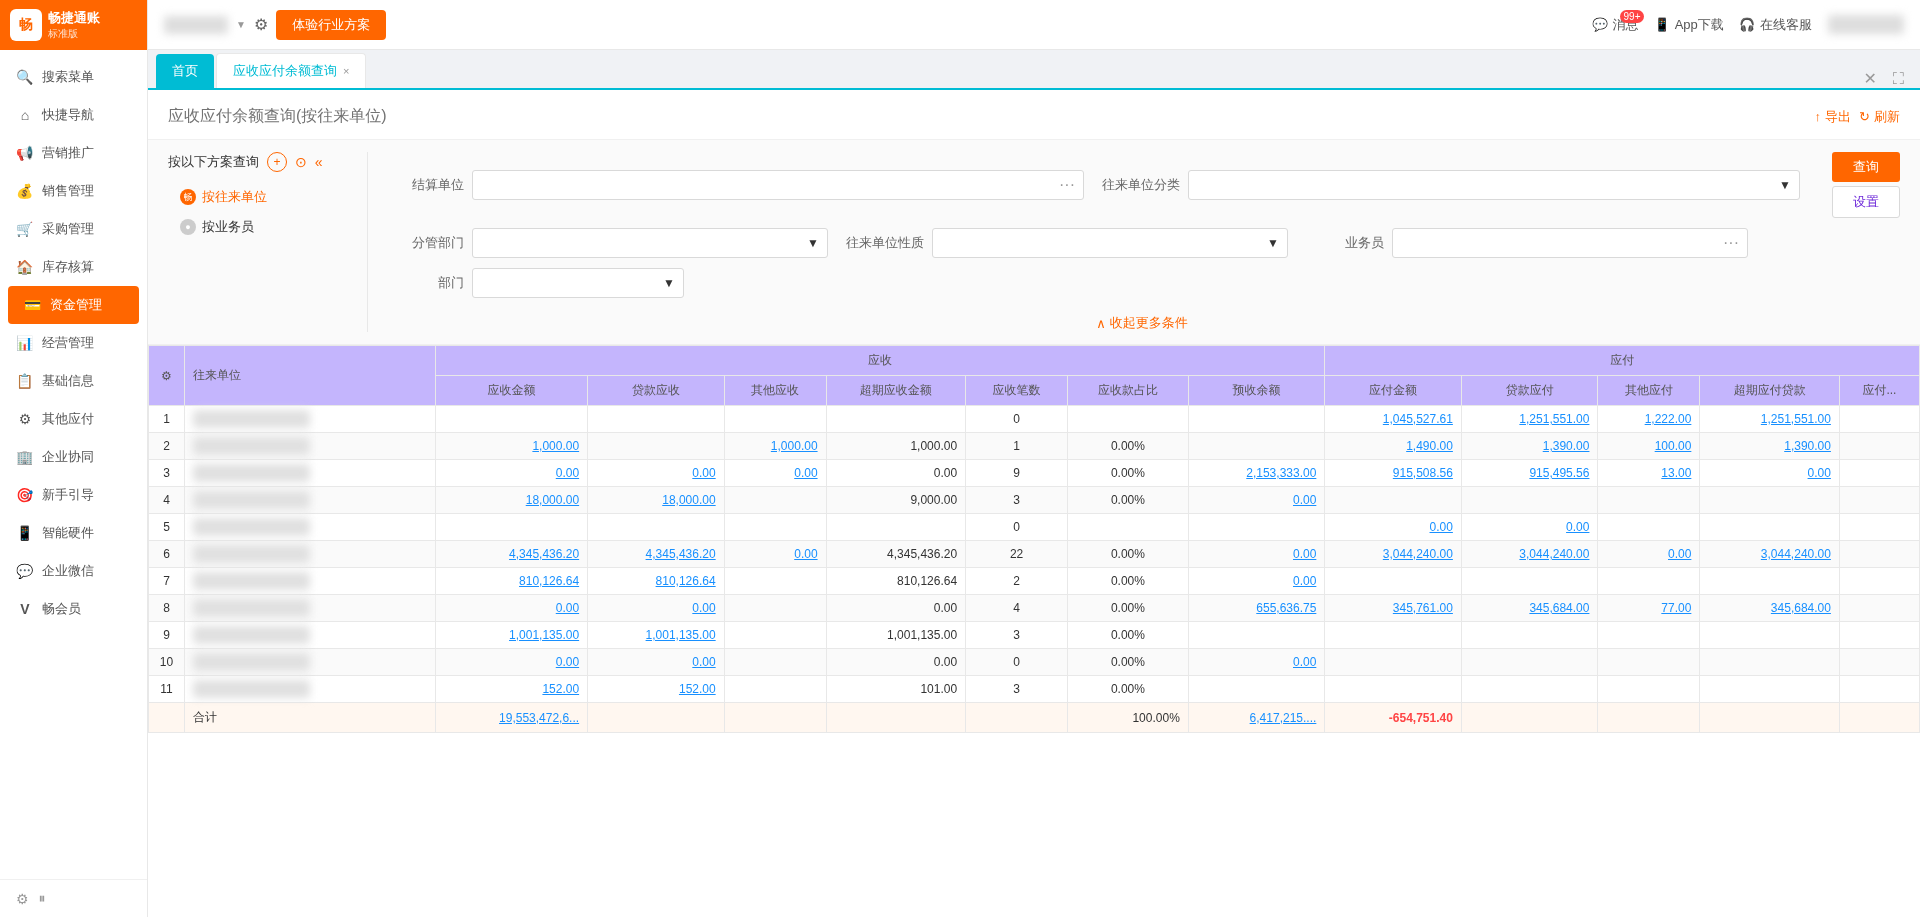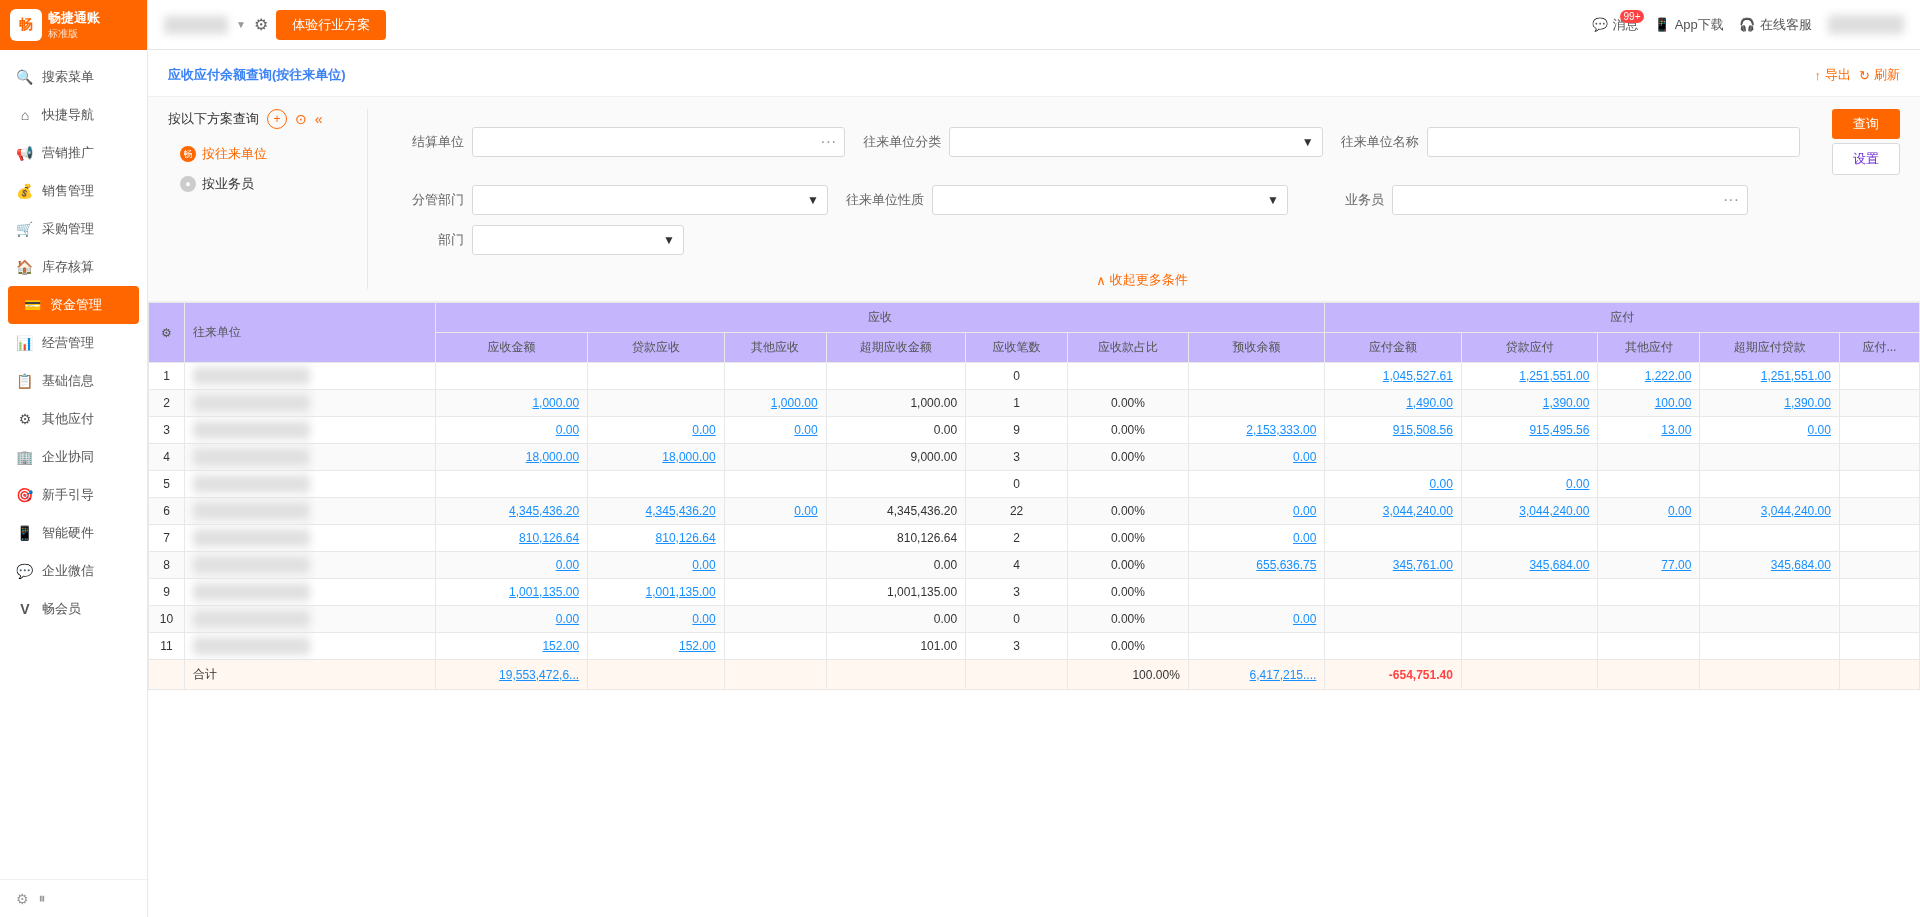--- a/index.html
+++ b/index.html
@@ -42,21 +42,21 @@
     .tab-item { padding: 8px 16px; cursor: pointer; background: #e8e8e8; border-radius: 4px 4px 0 0; margin-right: 2px; color: #666; font-size: 13px; display: flex; align-items: center; gap: 6px; }
     .tab-item.active { background: #fff; color: #00bcd4; border: 1px solid #e8e8e8; border-bottom: none; }
     .tab-close { color: #999; font-size: 11px; cursor: pointer; }
     .tab-home { background: #00bcd4; color: #fff; }
 
     
     .page-content { flex: 1; background: #fff; overflow-y: auto; display: flex; flex-direction: column; }
 
     
     .page-title-bar { display: flex; align-items: center; justify-content: space-between; padding: 16px 20px 12px; border-bottom: 1px solid #f0f0f0; }
-    .page-title { font-size: 13px; font-weight: bold; color: #3b82f6; }
+    .page-title { font-size: 16px; font-weight: normal; color: #737373; }
     .page-actions { display: flex; gap: 8px; }
     .action-btn { display: flex; align-items: center; gap: 4px; color: #ff6600; cursor: pointer; font-size: 13px; background: none; border: none; }
 
     
     .filter-area { padding: 12px 20px; border-bottom: 1px solid #f0f0f0; background: #fafafa; }
     .filter-label { font-size: 13px; color: #333; margin-bottom: 2px; display: flex; align-items: center; gap: 8px; }
     .filter-label-text { font-weight: 500; }
     .filter-add-icon { color: #ff6600; cursor: pointer; width: 20px; height: 20px; border: 1px solid #ff6600; border-radius: 50%; display: flex; align-items: center; justify-content: center; font-size: 12px; }
     .filter-row { display: flex; align-items: center; gap: 16px; }
     .filter-group { display: flex; align-items: center; flex: 1; gap: 8px; }
@@ -201,20 +201,32 @@
           <span>App下载</span>
         </div>
         <div class="header-badge">
           <span>🎧</span>
           <span>在线客服</span>
         </div>
         <span class="header-user blurred" style="background:#ddd;color:transparent;padding:2px 12px;border-radius:2px;">xxxxxxxx</span>
       </div>
     </div>
 
+    <div class="tab-bar">
+      <div class="tab-item tab-home">
+        <span>首页</span>
+      </div>
+      <div class="tab-item active">
+        <span>应收应付余额查询</span>
+        <span class="tab-close">×</span>
+      </div>
+      <div style="flex:1;"></div>
+      <span style="color:#999;cursor:pointer;font-size:16px;padding:0 8px;">✕</span>
+      <span style="color:#999;cursor:pointer;font-size:16px;padding:0 8px;">⛶</span>
+    </div>
 
     <div class="page-content">
 
       <div class="page-title-bar">
         <h2 class="page-title">应收应付余额查询(按往来单位)</h2>
         <div class="page-actions">
           <button class="action-btn">
             <span>↑</span>
             <span>导出</span>
           </button>
@@ -257,24 +269,20 @@
                 <div class="filter-input" style="display:flex;align-items:center;justify-content:flex-end;gap:4px;">
                   <span class="filter-dots">···</span>
                 </div>
               </div>
               <div class="filter-group">
                 <span class="filter-field-label">往来单位分类</span>
                 <div class="filter-select">
                   <span></span>
                     <span>▼</span>
                 </div>
-              </div>
-              <div class="filter-group">
-                <span class="filter-field-label">往来单位名称</span>
-                <input class="filter-input" type="text" value="" style="">
               </div>
 
               <div class="query-buttons">
                 <button class="btn-query">查询</button>
                 <button class="btn-settings">设置</button>
               </div>
             </div>
 
             <div class="filter-row">
               <div class="filter-group">

